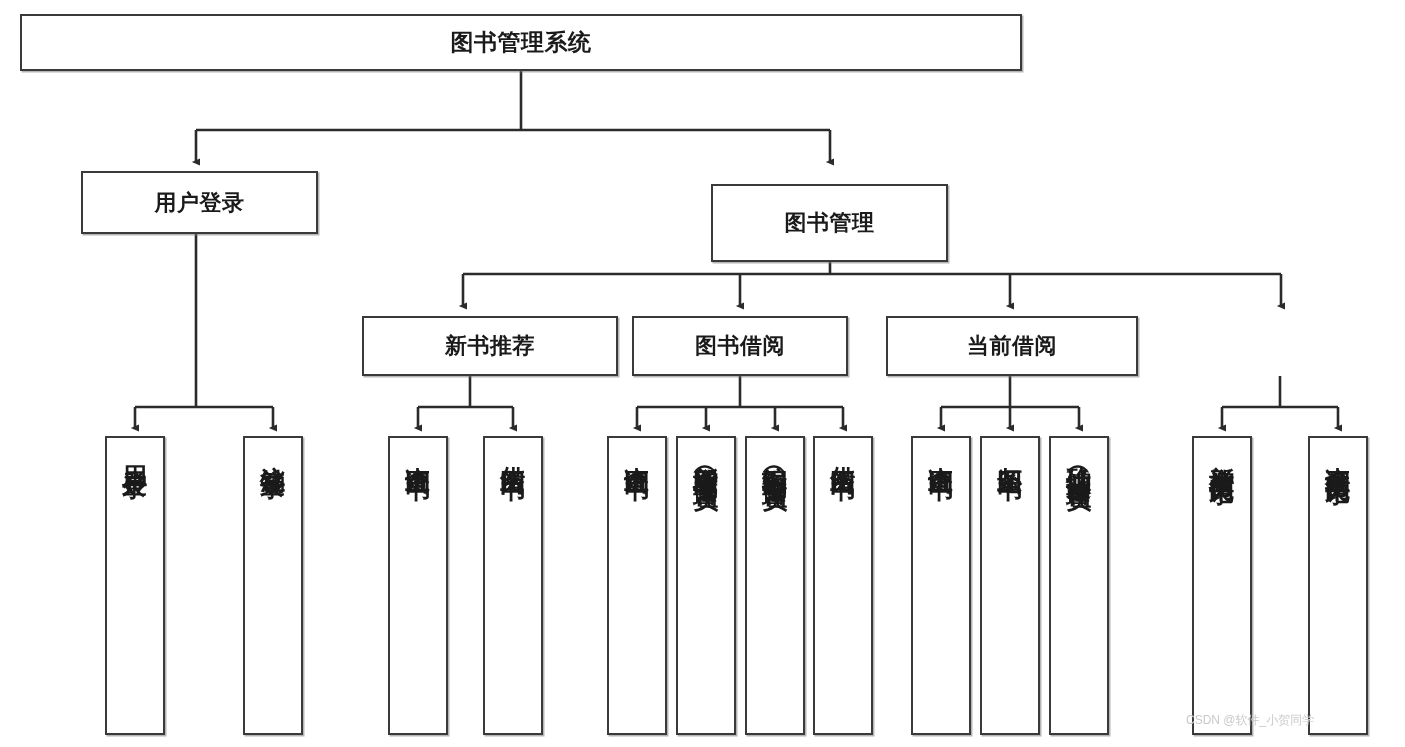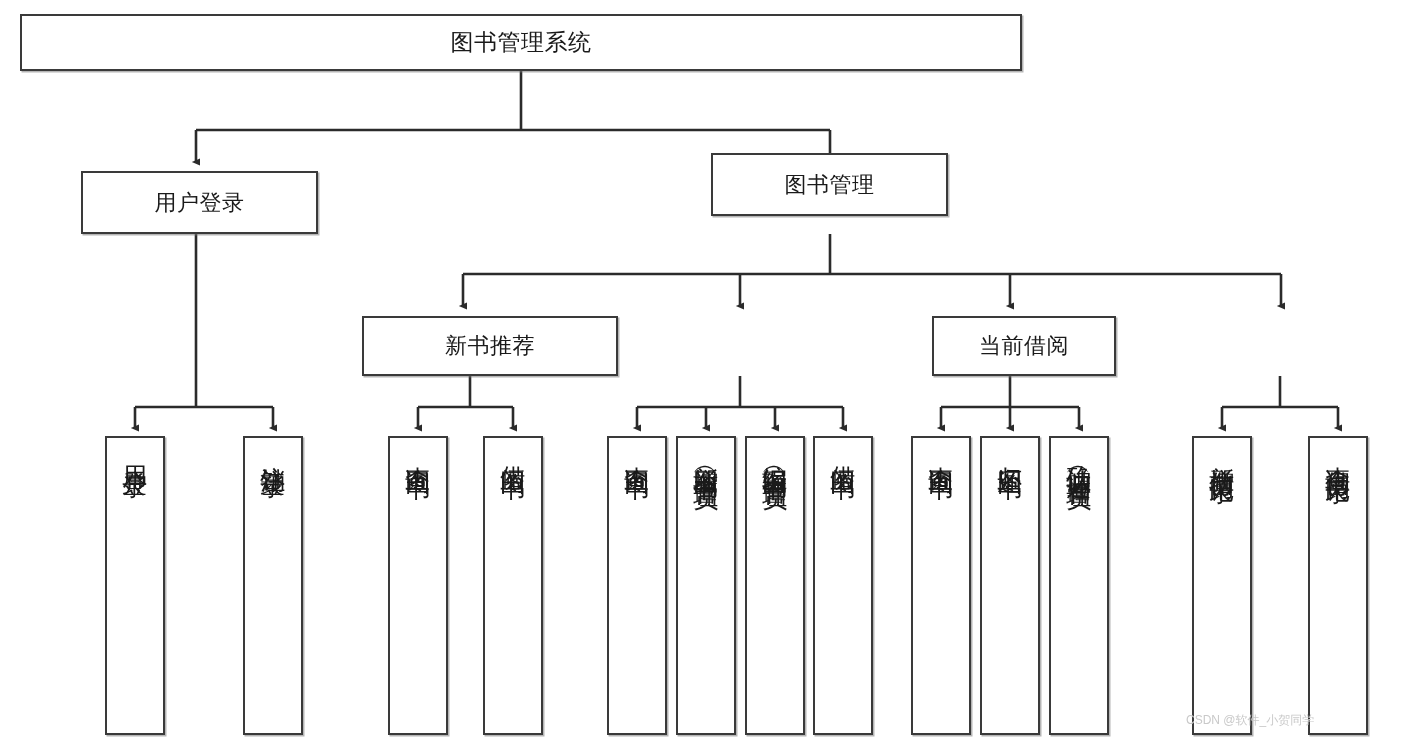--- a/index.html
+++ b/index.html
@@ -35,20 +35,21 @@
     align-items: center;
     justify-content: center;
     color: #1a1a1a;
   }
   .node-label {
     display: block;
     text-align: center;
     line-height: 1.18;
     color: #1a1a1a;
     white-space: nowrap;
+    font-weight: bold;
   }
   
   .node.horiz .node-label {
     font-size: 22px;
     letter-spacing: 0.5px;
   }
   .node.root .node-label {
     font-size: 23px;
   }
   
@@ -130,28 +131,31 @@
     </g>
   </svg>
 
   <div class="node horiz root" style="left:20px; top:14px; width:1002px; height:57px;">
     <span class="node-label">图书管理系统</span>
   </div>
 
   <div class="node horiz" style="left:81px; top:171px; width:237px; height:63px;">
     <span class="node-label">用户登录</span>
   </div>
-  <div class="node horiz" style="left:711px; top:153px; width:237px; height:63px;">
+  <div class="node horiz" style="left:711px; top:184px; width:237px; height:78px;">
     <span class="node-label">图书管理</span>
   </div>
 
   <div class="node horiz" style="left:362px; top:316px; width:256px; height:60px;">
     <span class="node-label">新书推荐</span>
   </div>
-  <div class="node horiz" style="left:932px; top:316px; width:184px; height:60px;">
+  <div class="node horiz" style="left:632px; top:316px; width:216px; height:60px;">
+    <span class="node-label">图书借阅</span>
+  </div>
+  <div class="node horiz" style="left:886px; top:316px; width:252px; height:60px;">
     <span class="node-label">当前借阅</span>
   </div>
 
   <div class="node vert" style="left:105px; top:436px; width:60px; height:299px;">
     <span class="node-label">用户登录</span>
   </div>
   <div class="node vert" style="left:243px; top:436px; width:60px; height:299px;">
     <span class="node-label">注销登录</span>
   </div>
 

